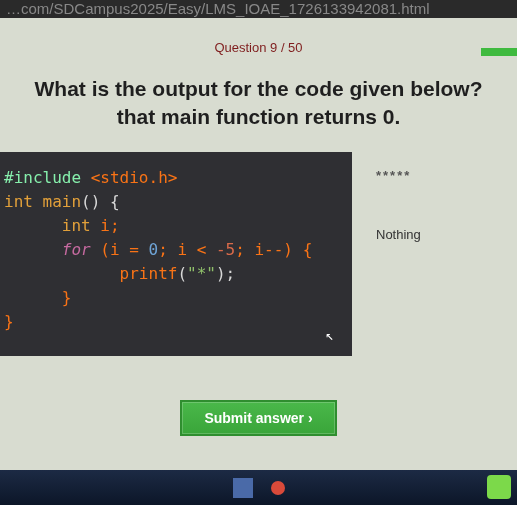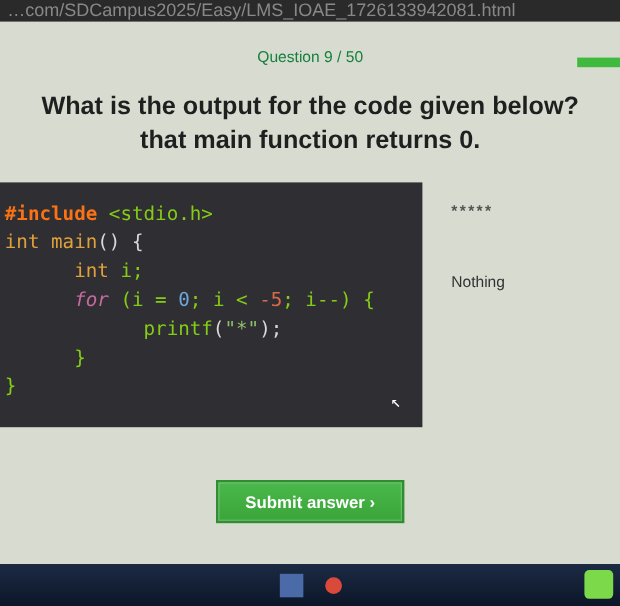--- a/index.html
+++ b/index.html
@@ -3,42 +3,42 @@
 <meta charset="utf-8">
 <style>
   * { box-sizing: border-box; margin: 0; padding: 0; }
   html, body { width: 517px; height: 505px; overflow: hidden; font-family: Arial, sans-serif; }
   body { background: #d8dcd0; }
   .urlbar {
     width: 100%; height: 18px; background: #2a2a2a; color: #888;
     font-size: 15px; line-height: 18px; padding-left: 6px; overflow: hidden;
   }
   .content { padding: 10px 0 0 0; position: relative; height: 452px; }
-  .qheader { text-align: center; font-size: 13px; color: #15803d; margin: 12px 0 20px 0; position: relative; }
+  .qheader { text-align: center; font-size: 13px; color: #7f1d1d; margin: 12px 0 20px 0; position: relative; }
   .progress { position: absolute; right: 0; top: 8px; width: 36px; height: 8px; background: #3fba3f; }
   .qtext {
     font-size: 21px; color: #1f1f1f; text-align: center; line-height: 1.35;
     padding: 0 4px; font-weight: 700;
   }
   .main-row { display: flex; margin-top: 20px; }
   .codebox {
     background: #2f2f33; color: #eee; width: 352px; padding: 14px 10px 22px 4px;
     font-family: "Consolas", monospace; font-size: 16px; line-height: 1.5;
     position: relative;
   }
   .codebox .line { white-space: pre; }
-  .kw-include { color: #f97316; font-weight: bold; }
+  .kw-include { color: #86efac; }
   .kw-type { color: #e2a03a; }
   .kw-func { color: #e2a03a; }
   .kw-stmt { color: #c66aa0; font-style: italic; }
   .num-zero { color: #6fa5d8; }
   .num-neg { color: #d86a4a; }
   .str { color: #8fbf6a; }
   .punct { color: #d8d8d8; }
-  .plain { color: #84cc16; }
+  .plain { color: #f97316; }
   .cursor {
     position: absolute; right: 18px; bottom: 10px; font-size: 14px; color: #fff;
   }
   .answers { flex: 1; padding: 16px 0 0 24px; font-size: 13px; color: #333; }
   .ans { margin-bottom: 44px; cursor: pointer; }
   .dots { letter-spacing: 2px; font-weight: bold; color: #555; }
   .submit-wrap { text-align: center; margin-top: 44px; }
   .submit {
     display: inline-block; background: linear-gradient(#4ab84a,#3aa53a);
     border: 2px solid #2f8e2f; color: #fff; font-size: 14px; font-weight: bold;

